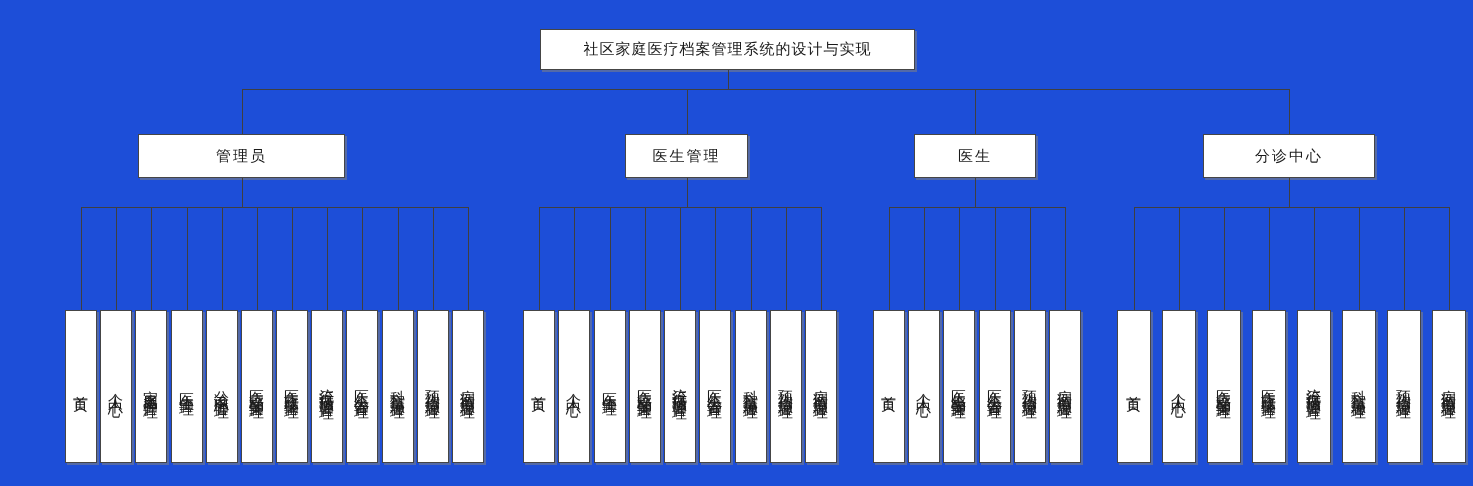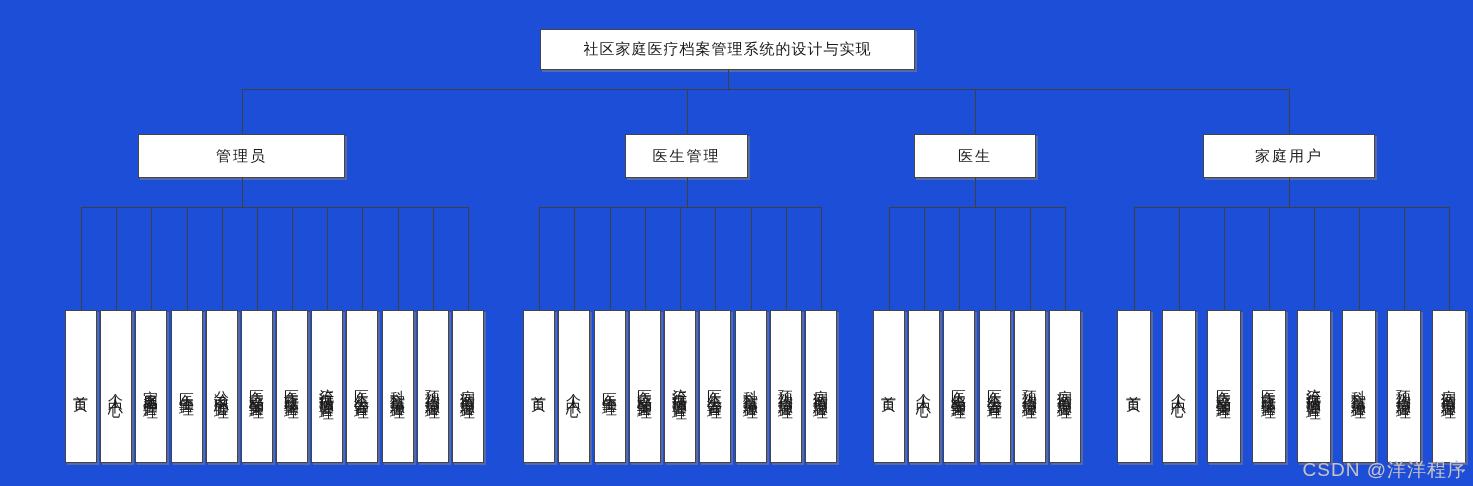--- a/index.html
+++ b/index.html
@@ -148,21 +148,21 @@
     <div class="box leaf" style="left:1014px;width:32px">
         <span>预约信息管理</span>
       </div>
     <div class="box leaf" style="left:1049px;width:32px">
         <span>病例信息管理</span>
       </div>
   </div>
 
   <div class="group">
     <div class="box branch" style="left:1203px;width:172px">
-        <span>家庭用户</span>
+        <span>分诊中心</span>
       </div>
     <div class="box leaf" style="left:1117px;width:34px">
         <span>首页</span>
       </div>
     <div class="box leaf" style="left:1162px;width:34px">
         <span>个人中心</span>
       </div>
     <div class="box leaf" style="left:1207px;width:34px">
         <span>医疗档案管理</span>
       </div>
@@ -176,21 +176,20 @@
         <span>科室信息管理</span>
       </div>
     <div class="box leaf" style="left:1387px;width:34px">
         <span>预约信息管理</span>
       </div>
     <div class="box leaf" style="left:1432px;width:34px">
         <span>病例信息管理</span>
       </div>
   </div>
 
-  <div class="watermark">CSDN @洋洋程序</div>
 <div class="line" style="left: 728px; top: 70px; width: 1px; height: 19px;"></div>
     <div class="line" style="left: 242px; top: 89px; width: 1px; height: 45px;"></div>
     <div class="line" style="left: 242px; top: 178px; width: 1px; height: 29px;"></div>
     <div class="line" style="left: 81px; top: 207px; width: 388px; height: 1px;"></div>
     <div class="line" style="left: 81px; top: 207px; width: 1px; height: 103px;"></div>
     <div class="line" style="left: 116px; top: 207px; width: 1px; height: 103px;"></div>
     <div class="line" style="left: 151px; top: 207px; width: 1px; height: 103px;"></div>
     <div class="line" style="left: 187px; top: 207px; width: 1px; height: 103px;"></div>
     <div class="line" style="left: 222px; top: 207px; width: 1px; height: 103px;"></div>
     <div class="line" style="left: 257px; top: 207px; width: 1px; height: 103px;"></div>

